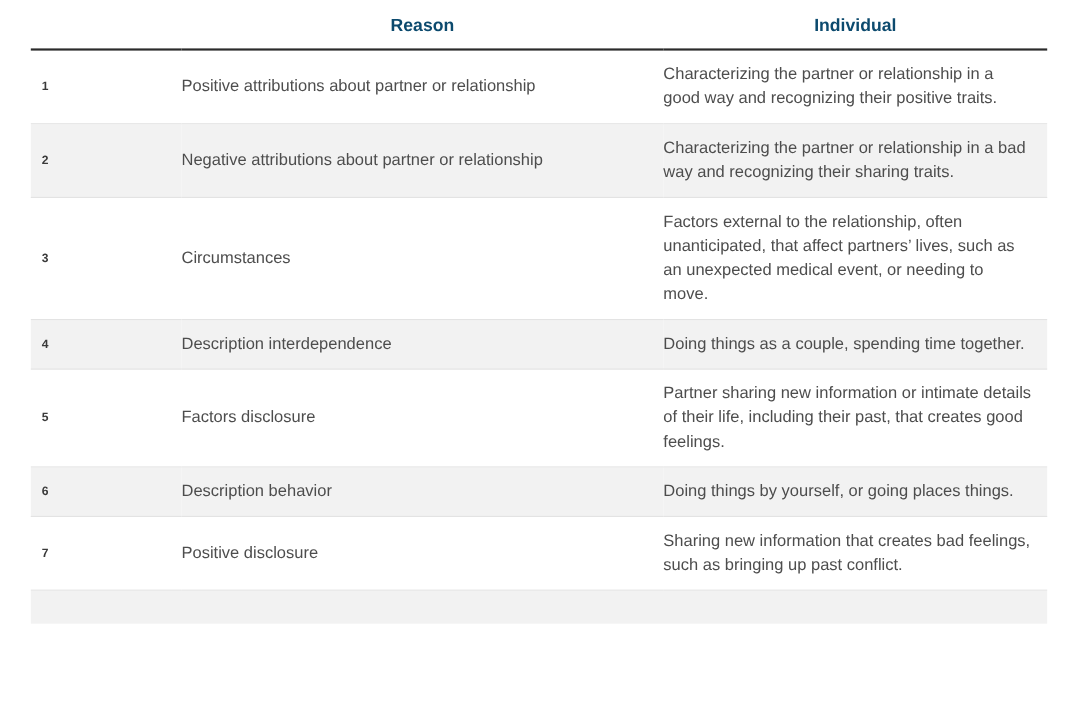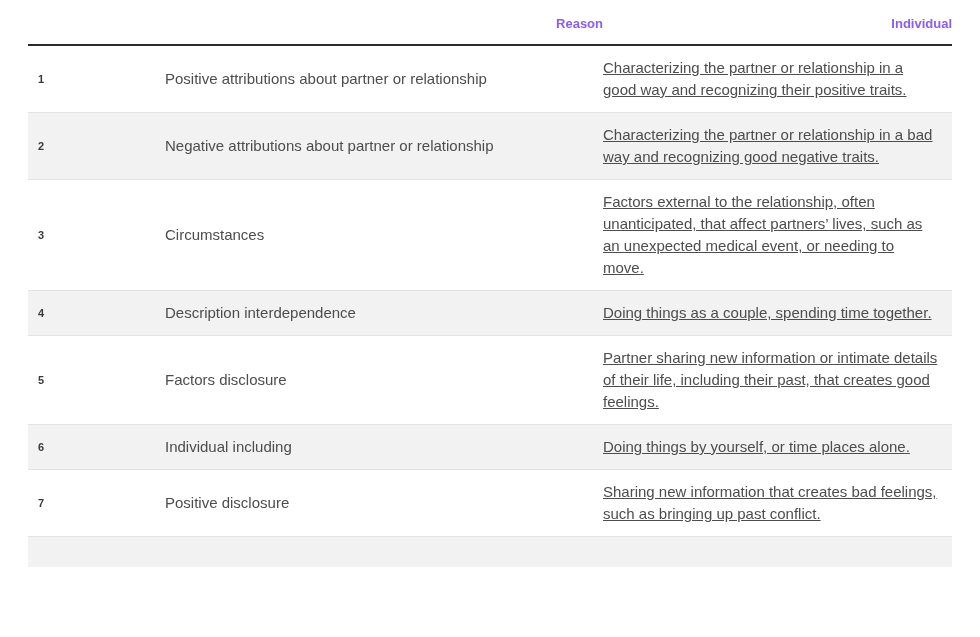--- a/index.html
+++ b/index.html
@@ -13,24 +13,24 @@
     overflow: hidden;
     font-family: "Liberation Sans", sans-serif;
   }
   table {
     border-collapse: collapse;
     table-layout: fixed;
     margin-left: 28px;
     width: 924px;
   }
   thead th {
-    text-align: right;
-    font-size: 13px;
+    text-align: center;
+    font-size: 16px;
     font-weight: 700;
-    color: #8b5cf6;
+    color: #0c4a6e;
     padding: 14px 0 10px 0;
     border-bottom: 2px solid #2b2b2b;
     line-height: 20px;
   }
   th.c-num   { width: 137px; }
   th.c-reason{ width: 438px; }
   th.c-desc  { width: 349px; }
   tbody td {
     vertical-align: middle;
     font-size: 15px;
@@ -45,21 +45,20 @@
     background: #f2f2f2;
   }
   td.c-num {
     padding-left: 10px;
     font-size: 11px;
     font-weight: 700;
     color: #3a3a3a;
   }
   td.c-desc {
     padding-right: 14px;
-    text-decoration: underline;
   }
   td.partial-cell {
     height: 30px;
     padding: 0;
   }
 </style>
 </head>
 <body>
 
 <div class="page">
@@ -73,41 +72,41 @@
     </thead>
     <tbody id="table-body">
         <tr>
           <td class="c-num">1</td>
           <td class="c-reason">Positive attributions about partner or relationship</td>
           <td class="c-desc">Characterizing the partner or relationship in a good way and recognizing their positive traits.</td>
         </tr>
         <tr>
           <td class="c-num">2</td>
           <td class="c-reason">Negative attributions about partner or relationship</td>
-          <td class="c-desc">Characterizing the partner or relationship in a bad way and recognizing good negative traits.</td>
+          <td class="c-desc">Characterizing the partner or relationship in a bad way and recognizing their sharing traits.</td>
         </tr>
         <tr>
           <td class="c-num">3</td>
           <td class="c-reason">Circumstances</td>
           <td class="c-desc">Factors external to the relationship, often unanticipated, that affect partners’ lives, such as an unexpected medical event, or needing to move.</td>
         </tr>
         <tr>
           <td class="c-num">4</td>
           <td class="c-reason">Description interdependence</td>
           <td class="c-desc">Doing things as a couple, spending time together.</td>
         </tr>
         <tr>
           <td class="c-num">5</td>
           <td class="c-reason">Factors disclosure</td>
           <td class="c-desc">Partner sharing new information or intimate details of their life, including their past, that creates good feelings.</td>
         </tr>
         <tr>
           <td class="c-num">6</td>
-          <td class="c-reason">Individual including</td>
-          <td class="c-desc">Doing things by yourself, or time places alone.</td>
+          <td class="c-reason">Description behavior</td>
+          <td class="c-desc">Doing things by yourself, or going places things.</td>
         </tr>
         <tr>
           <td class="c-num">7</td>
           <td class="c-reason">Positive disclosure</td>
           <td class="c-desc">Sharing new information that creates bad feelings, such as bringing up past conflict.</td>
         </tr>
         <tr>
           <td colspan="3" class="partial-cell"></td>
         </tr>
       </tbody>

